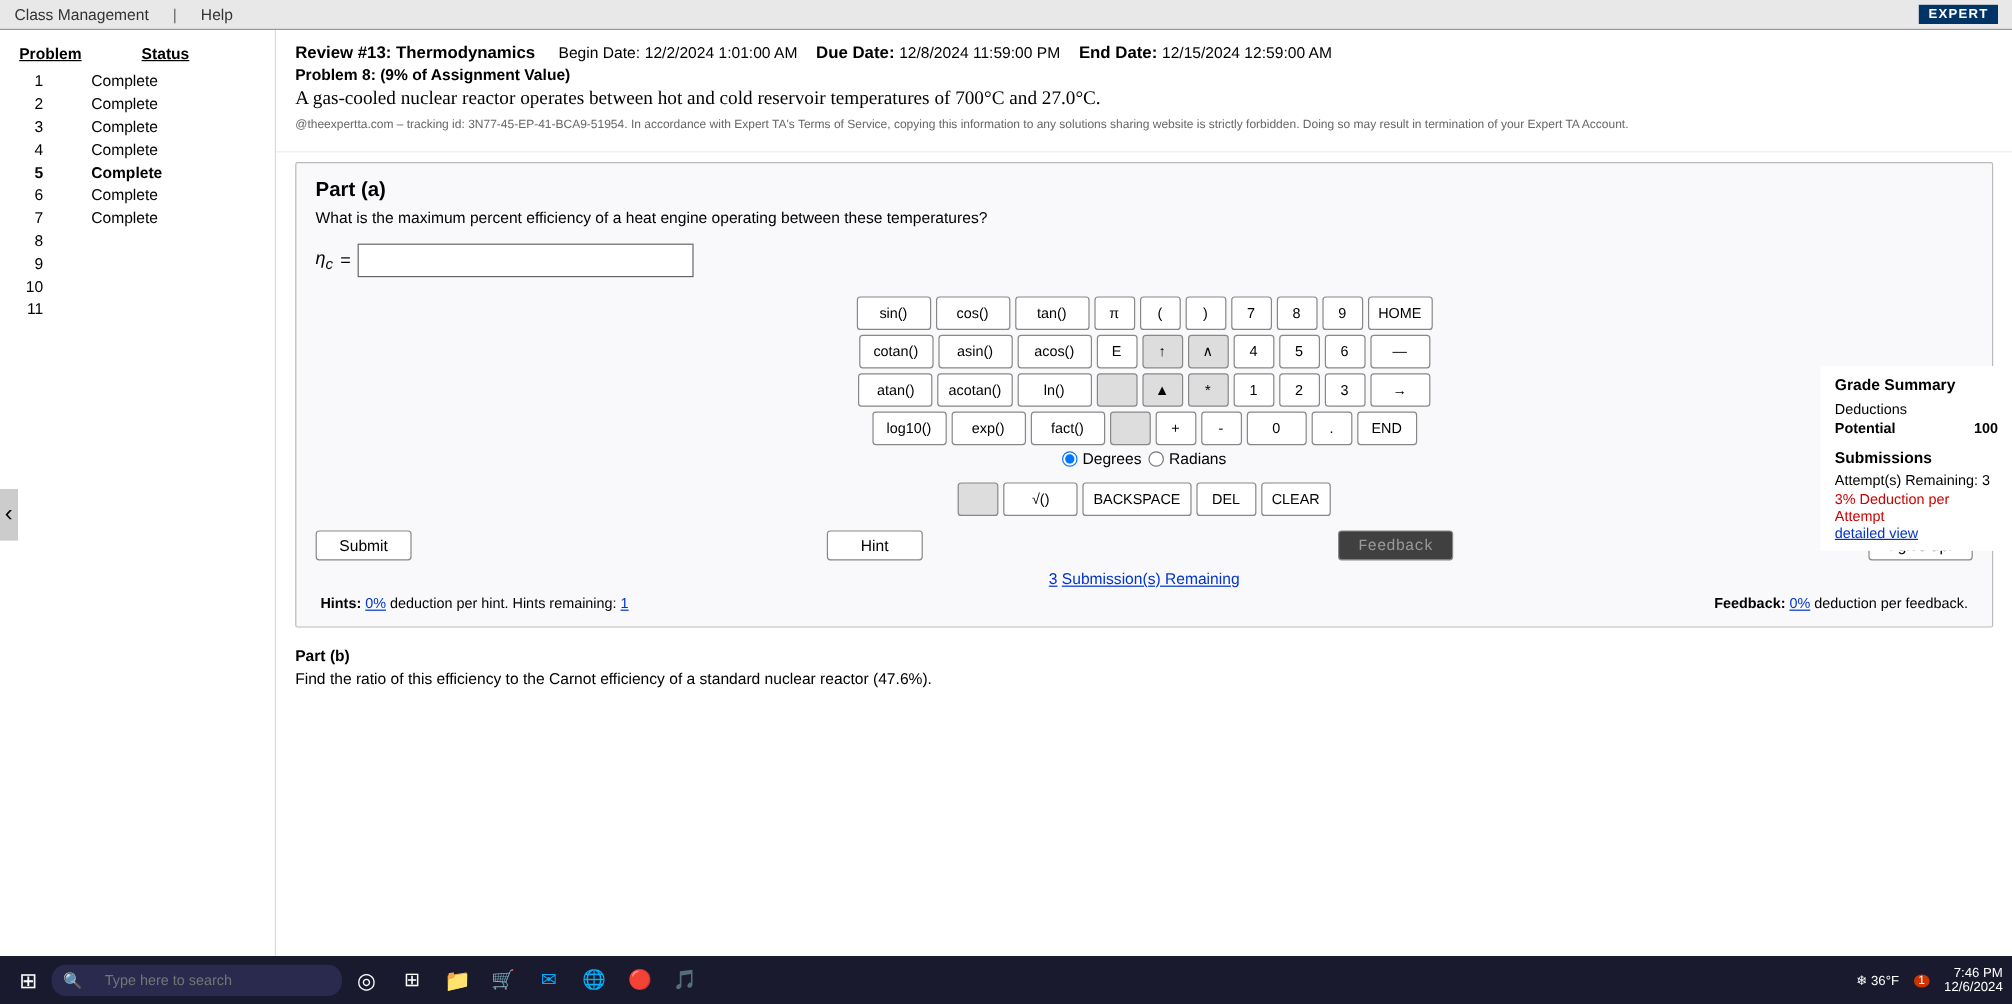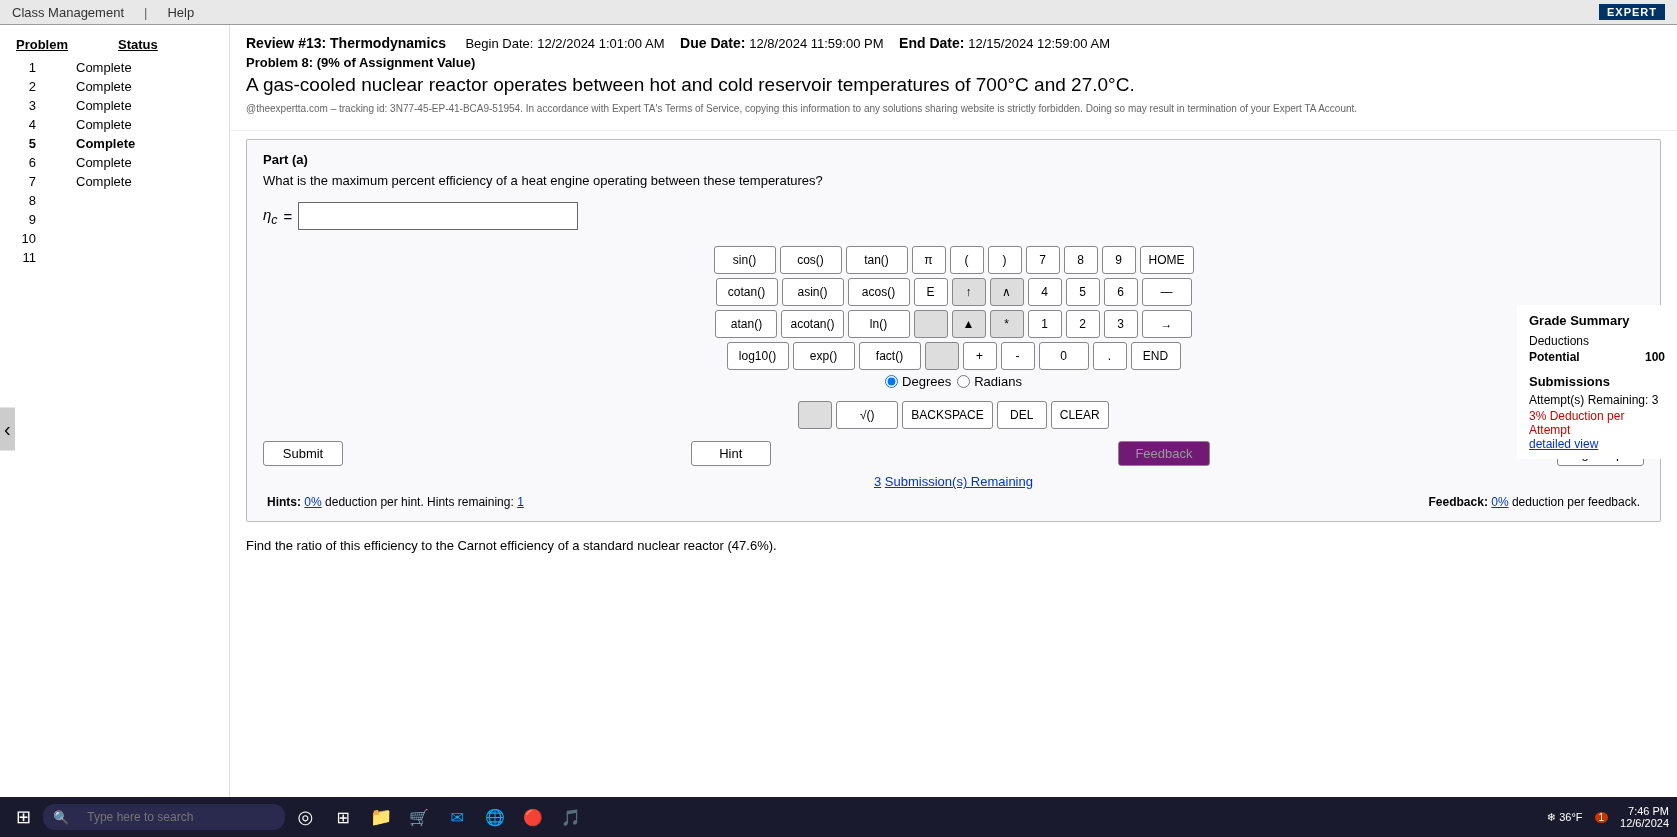--- a/index.html
+++ b/index.html
@@ -76,41 +76,41 @@
       font-size: 14px;
       font-weight: bold;
       margin-bottom: 4px;
     }
     .review-title-line span { font-weight: normal; font-size: 13px; }
     .problem-header {
       font-weight: bold;
       font-size: 13px;
       margin-bottom: 4px;
     }
-    .problem-desc { font-size: 19px; margin-bottom: 6px; }
+    .problem-desc { font-size: 16px; margin-bottom: 6px; font-family: Liberation Serif, serif; }
 
     
     .tracking-notice {
       font-size: 10px;
       color: #666;
       margin-bottom: 8px;
       line-height: 1.4;
     }
 
     
     .part-section {
       border: 1px solid #bbb;
       margin: 8px 16px;
       padding: 12px 16px;
       background: #f9f9fb;
       border-radius: 2px;
     }
     .part-title {
       font-weight: bold;
-      font-size: 13px;
+      font-size: 17px;
       margin-bottom: 6px;
     }
     .part-question { font-size: 13px; margin-bottom: 14px; }
 
     
     .input-row {
       display: flex;
       align-items: center;
       gap: 6px;
       margin-bottom: 16px;
@@ -174,21 +174,21 @@
     }
     .action-btn {
       border: 1px solid #888;
       background: white;
       padding: 4px 16px;
       font-size: 13px;
       cursor: pointer;
       border-radius: 3px;
       min-width: 80px;
     }
-    .action-btn.feedback { background: #701a75; color: #999; }
+    .action-btn.feedback { background: #404040; color: #999; font-family: Liberation Mono, monospace; }
 
     
     .submissions-line {
       text-align: center;
       font-size: 13px;
       color: #333;
       margin-bottom: 6px;
     }
     .submissions-line span { color: #0033cc; text-decoration: underline; }
 
@@ -493,20 +493,21 @@
         </span>
         <span>
           <strong>Feedback: </strong>
           <a>0%</a>
           <span> deduction per feedback.</span>
         </span>
       </div>
     </div>
 
     <div class="part-b">
+      <div class="part-b-title">Part (b)</div>
       <div class="part-b-desc">Find the ratio of this efficiency to the Carnot efficiency of a standard nuclear reactor (47.6%).</div>
     </div>
   </div>
 
   <div class="grade-summary">
     <div class="grade-summary-title">Grade Summary</div>
     <div class="grade-row">
       <span>Deductions</span>
     </div>
     <div class="grade-row bold">

